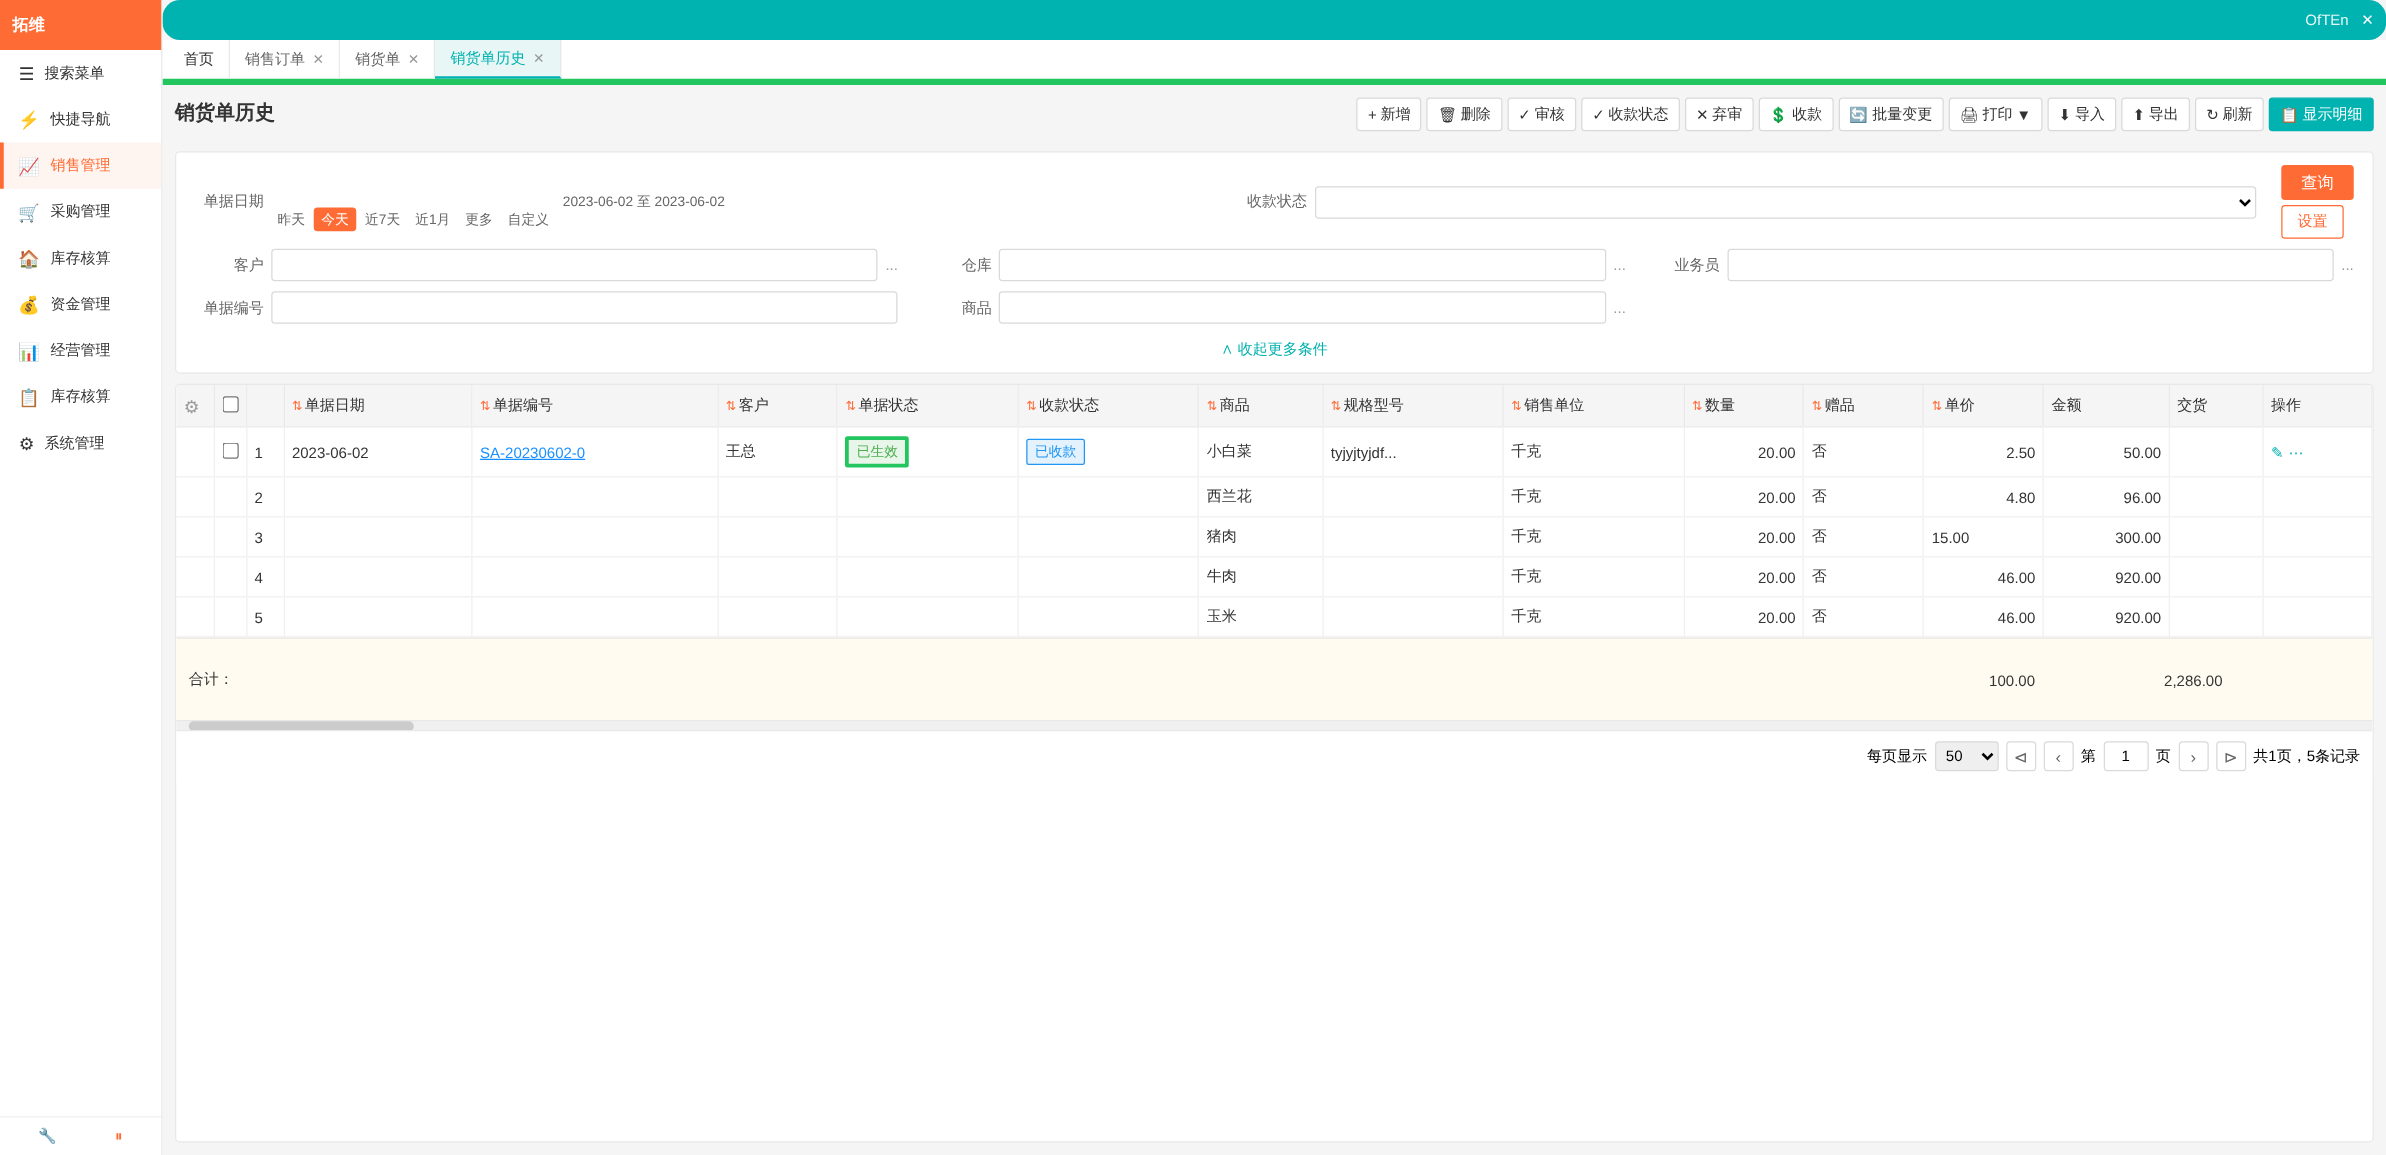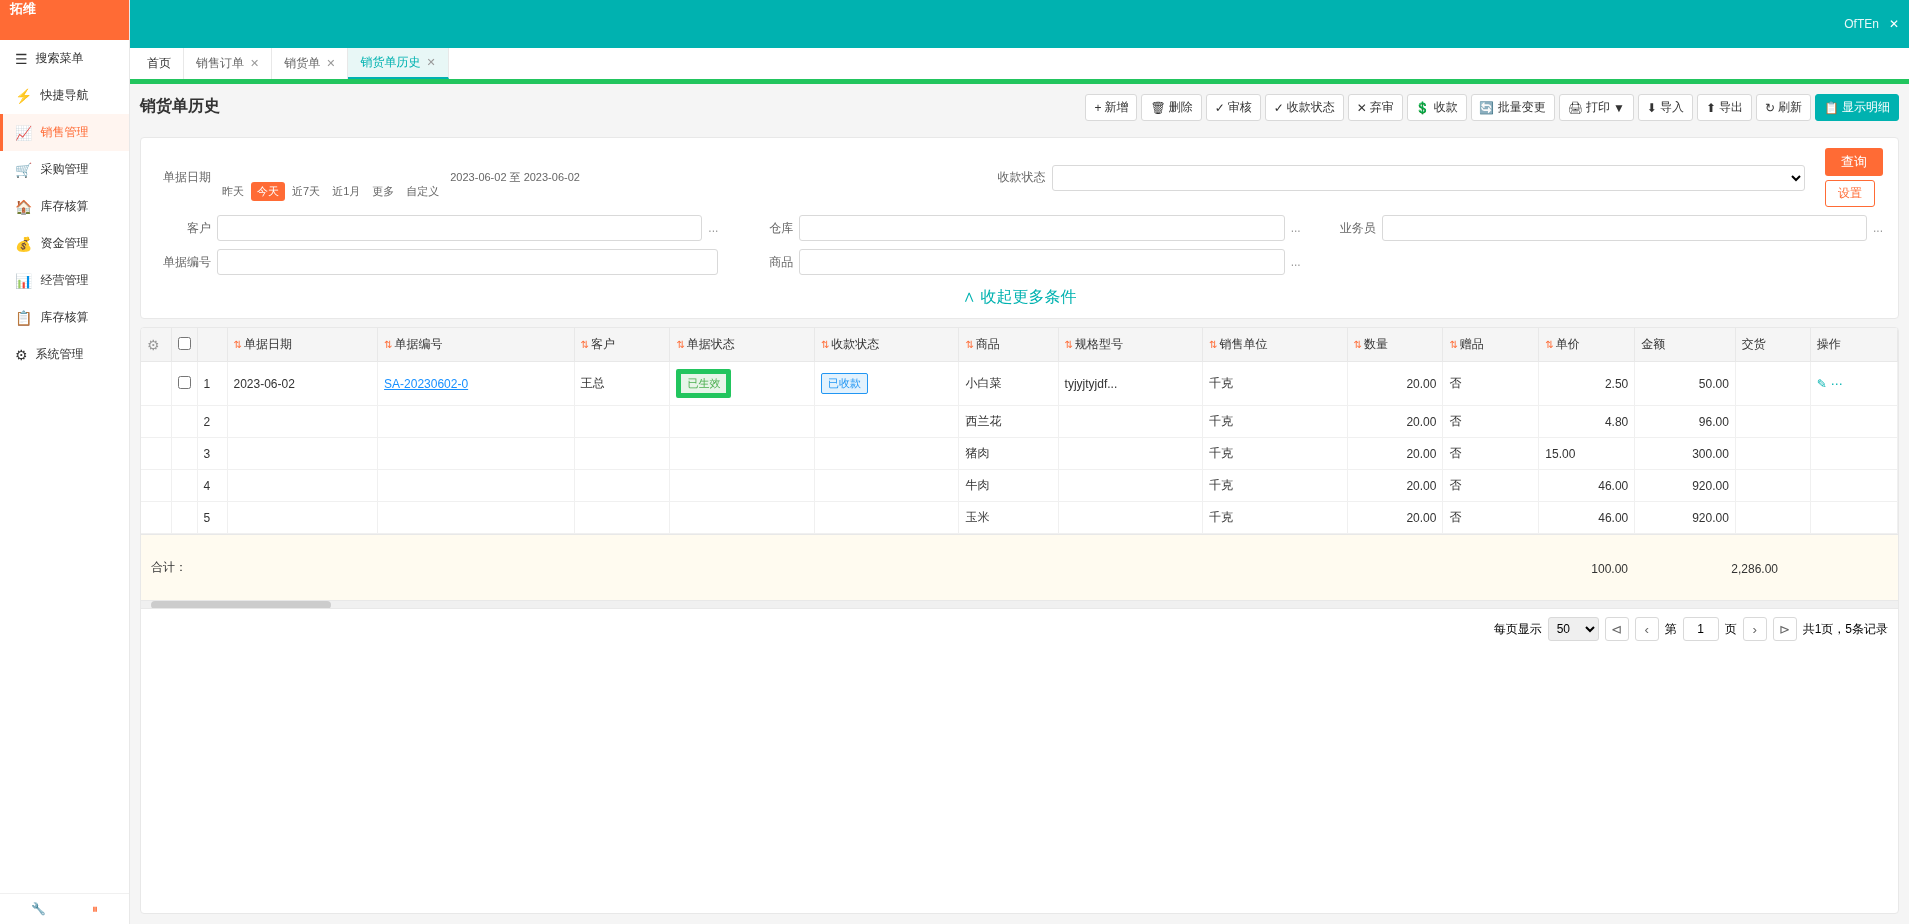--- a/index.html
+++ b/index.html
@@ -12,20 +12,21 @@
       border-right: 1px solid #e8e8e8;
       display: flex;
       flex-direction: column;
       height: 100%;
       flex-shrink: 0;
     }
     .sidebar-logo {
       height: 40px;
       background: #ff6b35;
       display: flex;
+      align-items: center;
       padding: 0 10px;
       color: #fff;
       font-size: 13px;
       font-weight: bold;
     }
     .sidebar-item {
       display: flex;
       align-items: center;
       padding: 10px 12px;
       cursor: pointer;
@@ -173,21 +174,21 @@
       border: none;
       background: none;
       margin-top: 28px;
     }
     .date-btn.active { color: #fff; background: #ff6b35; border-radius: 3px; padding: 2px 6px; }
     .date-display { color: #666; font-size: 11px; }
     .filter-more {
       text-align: center;
       color: #00b2b0;
       cursor: pointer;
-      font-size: 16px;
+      font-size: 12px;
       padding: 4px 0 0;
     }
     .more-dots { color: #999; font-size: 12px; cursor: pointer; }
 
     
     .table-container {
       background: #fff;
       border: 1px solid #e8e8e8;
       border-radius: 4px;
       flex: 1;
@@ -219,21 +220,21 @@
       padding: 7px 6px;
       color: #333;
       border-right: 1px solid #f0f0f0;
     }
     .status-badge {
       display: inline-block;
       padding: 2px 6px;
       border-radius: 2px;
       font-size: 11px;
     }
-    .status-effective { background: #e8f5e9; color: #4caf50; border: 5px solid #22c55e; }
+    .status-effective { background: #e8f5e9; color: #4caf50; border: 3px solid #22c55e; }
     .status-collected { background: #e3f2fd; color: #2196f3; border: 1px solid #2196f3; }
     .link-text { color: #1890ff; cursor: pointer; text-decoration: underline; }
     .settings-icon-cell { width: 30px; }
     .checkbox-cell { width: 26px; }
     .op-btn { color: #00b2b0; cursor: pointer; margin-right: 4px; font-size: 12px; }
 
     
     .summary-row {
       background: #fffbf0;
       border-top: 1px solid #e8e8e8;
@@ -281,29 +282,30 @@
       height: 24px;
       border: 1px solid #d9d9d9;
       border-radius: 3px;
       font-size: 12px;
       padding: 0 4px;
     }
 
     
     .top-header {
       background: #00b2b0;
-      height: 48px;
+      height: 32px;
       display: flex;
       align-items: center;
       justify-content: flex-end;
       padding: 0 10px;
       flex-shrink: 0;
       color: #fff;
       font-size: 12px;
       gap: 10px;
+      border-radius: 14px;
     }
     .top-header-text { color: rgba(255,255,255,0.9); }
 
     .query-btn {
       background: #ff6b35;
       color: #fff;
       border: none;
       border-radius: 3px;
       padding: 5px 16px;
       cursor: pointer;

